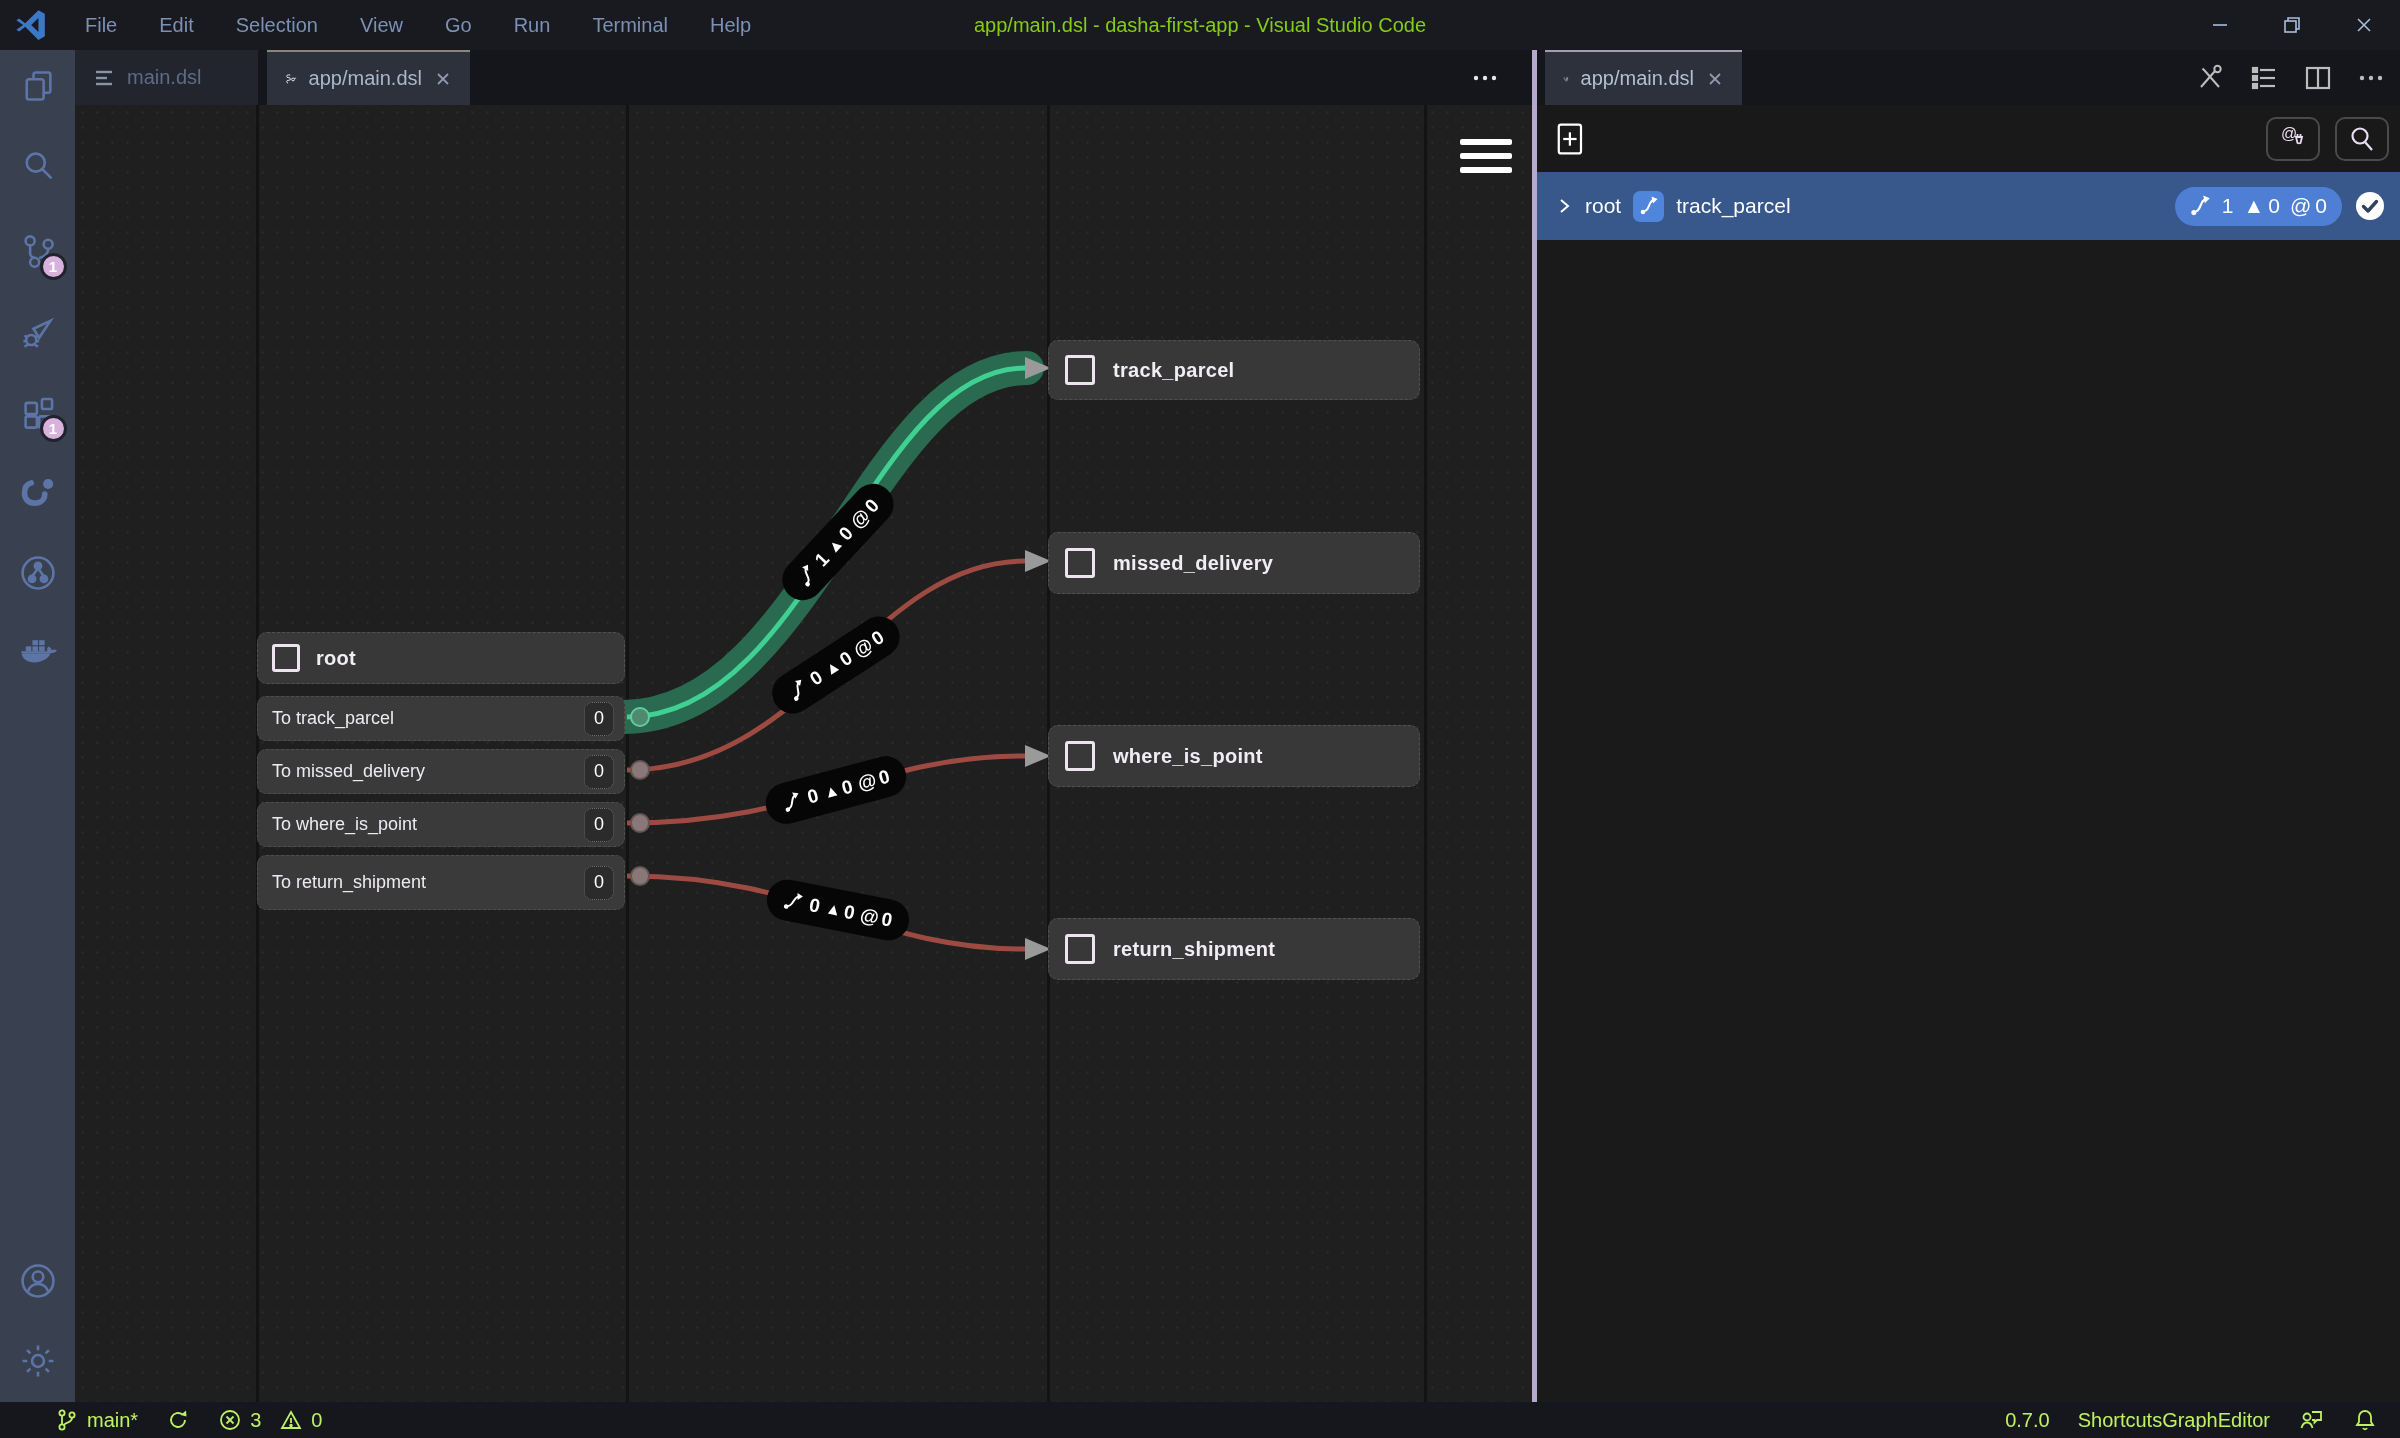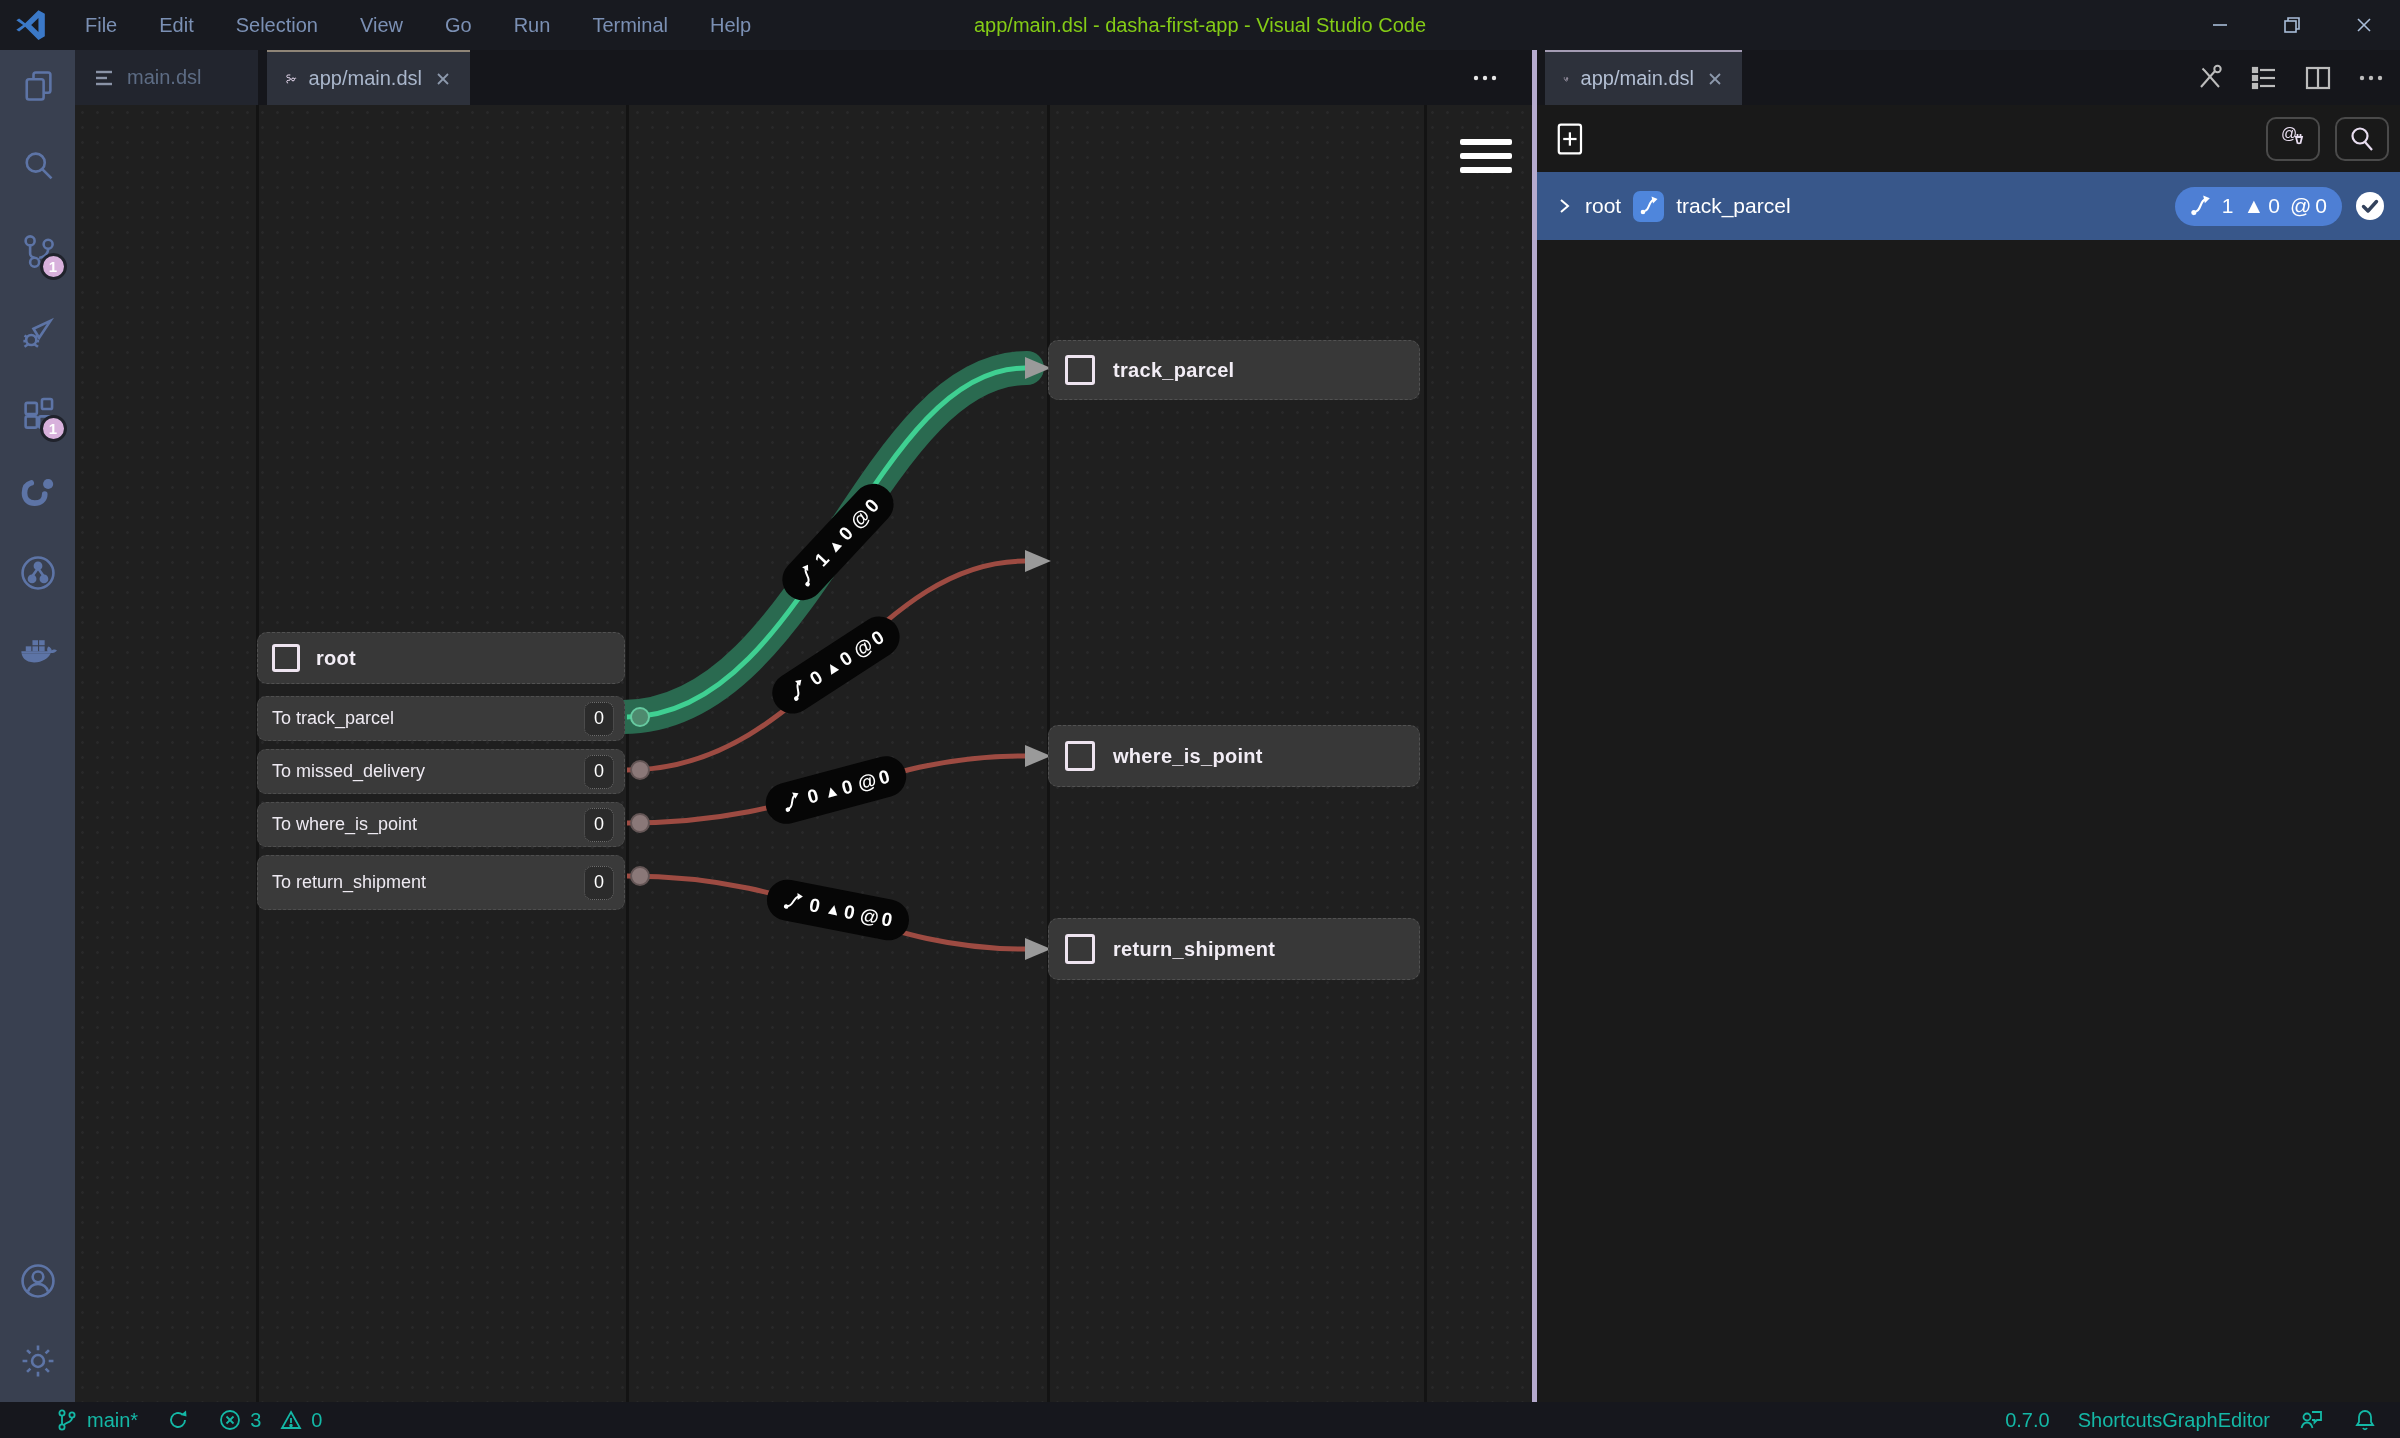--- a/index.html
+++ b/index.html
@@ -99,21 +99,21 @@
   }
   .count-pill {
     margin-left:auto; height:39px; border-radius:20px; background:#4e7fd4; color:#fff;
     display:flex; align-items:center; gap:10px; padding:0 15px; font-size:21px;
   }
   .count-pill .seg { display:flex; align-items:center; gap:4px; }
   .g2-actions { position:absolute; right:16px; top:0; height:55px; display:flex; align-items:center; gap:26px; color:#bcbcbc; }
   
   .statusbar {
     position:absolute; left:0; top:1402px; width:2400px; height:36px; background:#16171d;
-    display:flex; align-items:center; color:#14b8a6; font-size:20px;
+    display:flex; align-items:center; color:#bef264; font-size:20px;
   }
   .sb-item { display:flex; align-items:center; gap:8px; margin-right:28px; }
   .sb-right { margin-left:auto; display:flex; align-items:center; gap:28px; padding-right:22px; }
   .sb-right .sb-item { margin-right:0; }
   svg { display:block; }
 </style>
 </head>
 <body>
 
 <div class="app">
@@ -388,20 +388,24 @@
         <span class="count">0</span>
       </div>
       <div class="grow" style="left:182px; top:750px; width:368px; height:55px;">
         <span>To return_shipment</span>
         <span class="count">0</span>
       </div>
 
       <div class="gnode" style="left:973px; top:235px; width:372px; height:60px; padding:0 16px; gap:18px;">
         <span class="cbx" style="width:30px; height:30px;"></span>
         <span class="gnode-label">track_parcel</span>
+      </div>
+      <div class="gnode" style="left:973px; top:427px; width:372px; height:62px; padding:0 16px; gap:18px;">
+        <span class="cbx" style="width:30px; height:30px;"></span>
+        <span class="gnode-label">missed_delivery</span>
       </div>
       <div class="gnode" style="left:973px; top:620px; width:372px; height:62px; padding:0 16px; gap:18px;">
         <span class="cbx" style="width:30px; height:30px;"></span>
         <span class="gnode-label">where_is_point</span>
       </div>
       <div class="gnode" style="left:973px; top:813px; width:372px; height:62px; padding:0 16px; gap:18px;">
         <span class="cbx" style="width:30px; height:30px;"></span>
         <span class="gnode-label">return_shipment</span>
       </div>
 

